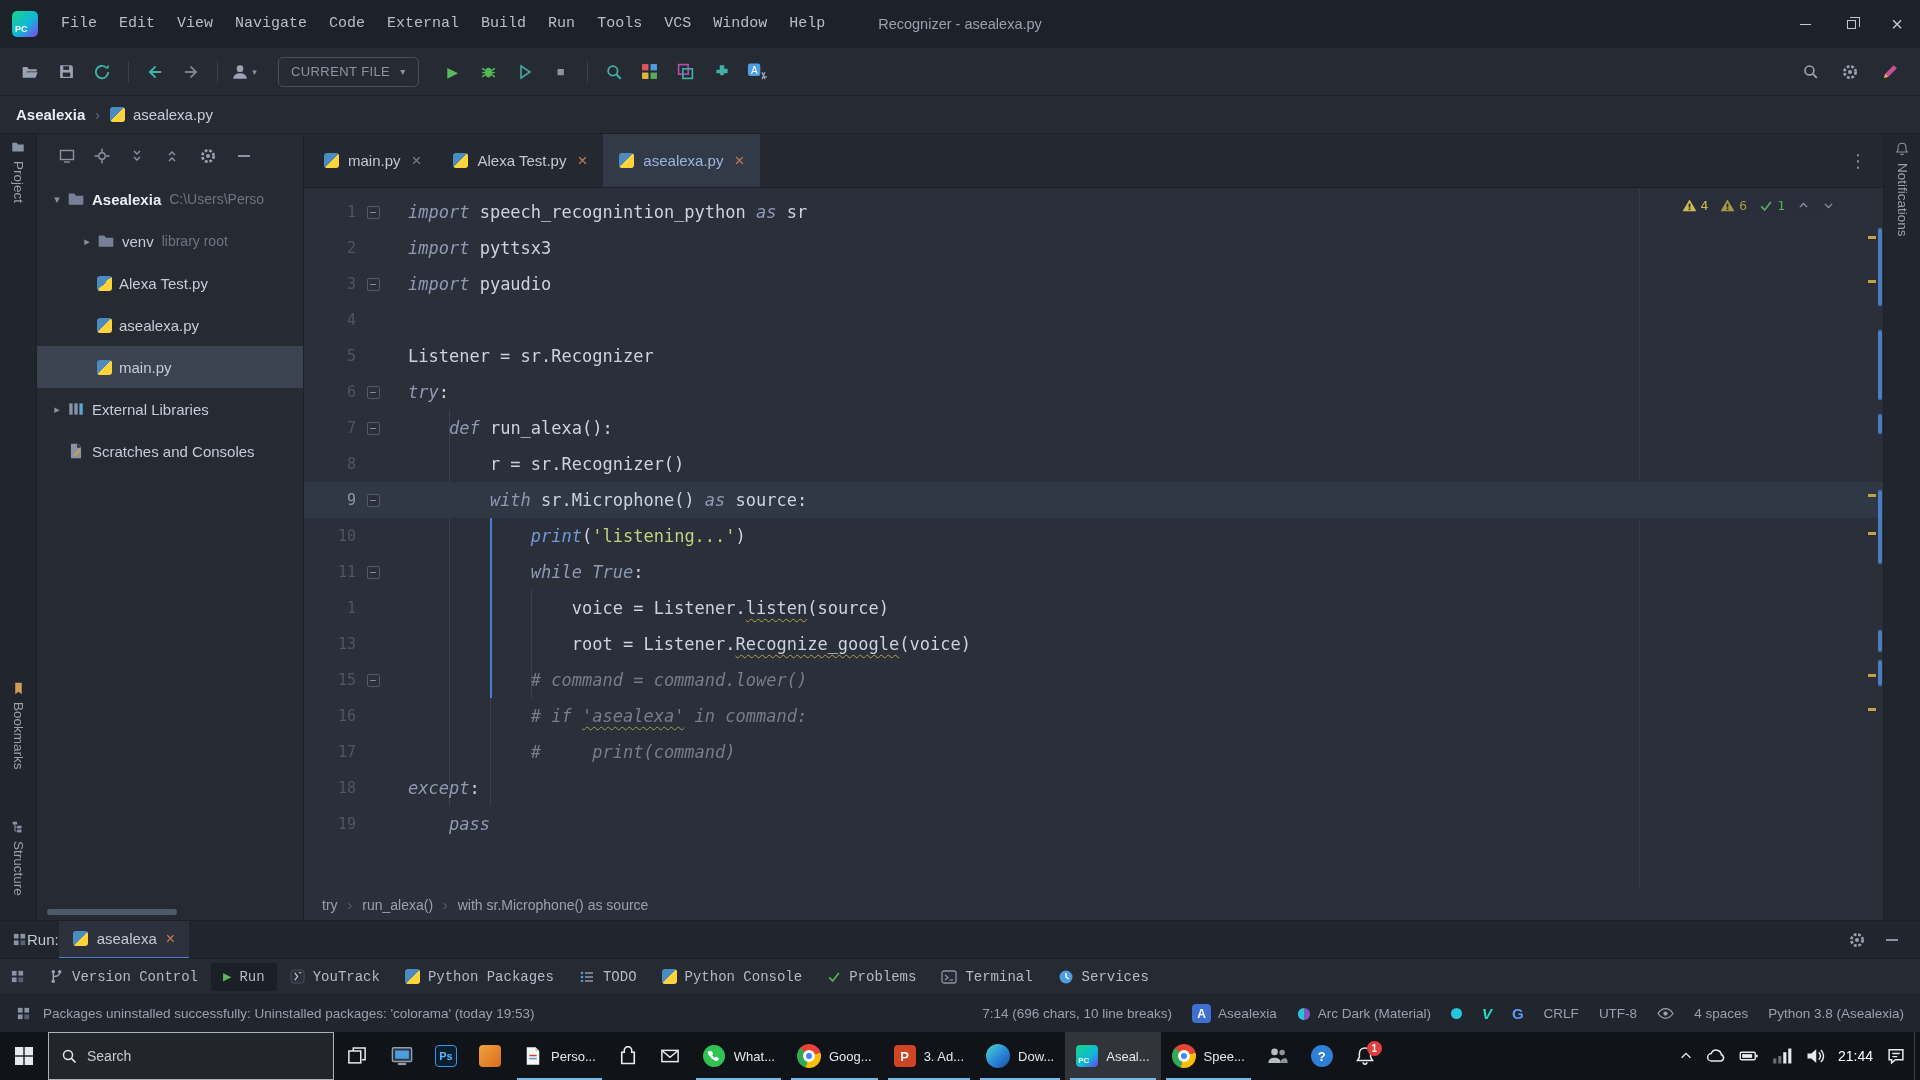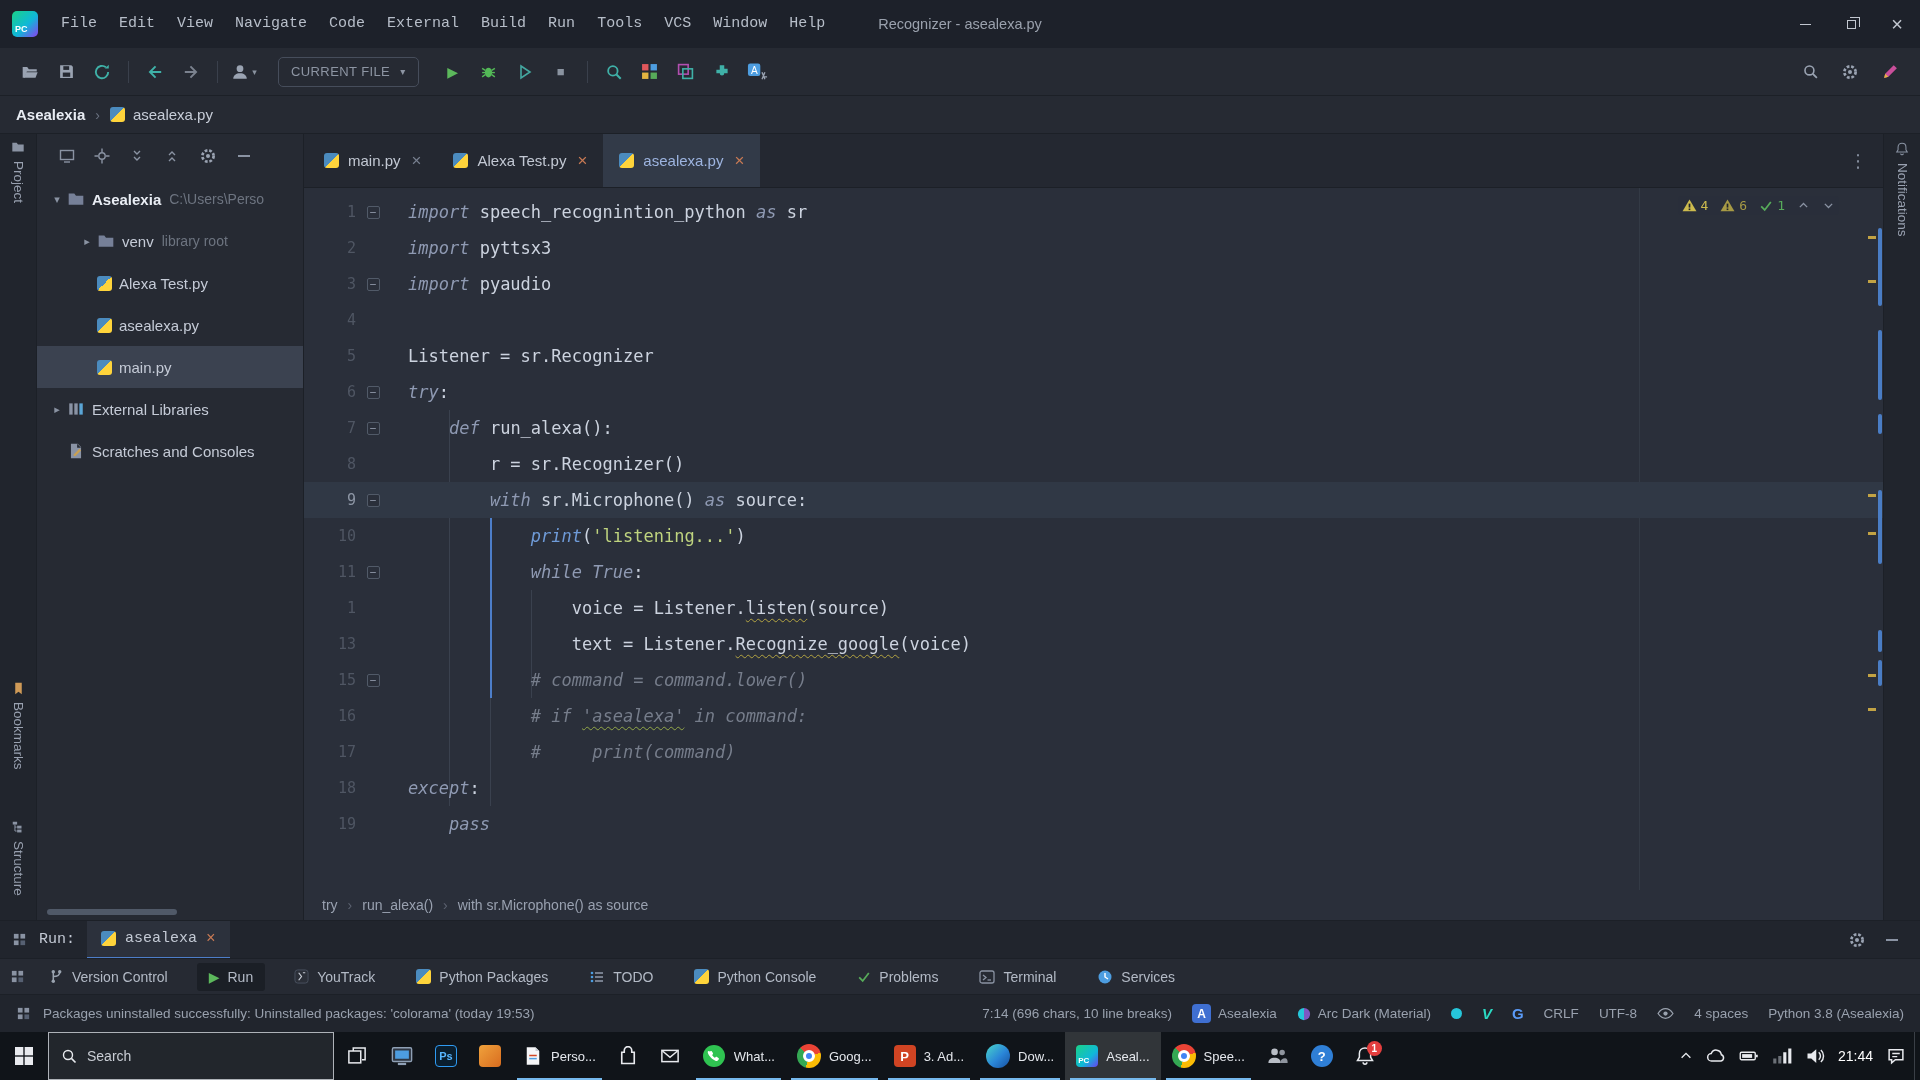--- a/index.html
+++ b/index.html
@@ -99,21 +99,21 @@
   .insp-ok{color:#57ab5a;}
 
   #scroll-marks{position:absolute;top:0;bottom:0;right:0;width:16px;z-index:2;}
   .sm-blue{position:absolute;right:1px;width:4px;border-radius:2px;background:#4a7dc4;}
   .sm-warn{position:absolute;right:7px;width:8px;height:3px;background:#c2a344;}
 
   .ed-crumbs{height:30px;flex:none;display:flex;align-items:center;gap:10px;padding-left:18px;font-size:14px;color:#99a1b0;background:#2a2f3a;}
   .ed-crumb-sep{color:#5c6270;}
 
   
-  .runbar{height:38px;flex:none;display:flex;align-items:center;background:#21252d;border-top:1px solid #1c2027;padding:0 12px;gap:12px;font-family:Liberation Mono, monospace;}
+  .runbar{height:38px;flex:none;display:flex;align-items:center;background:#21252d;border-top:1px solid #1c2027;padding:0 12px;}
   .run-label{font-size:15px;color:#c3c9d4;}
   .run-tab{height:38px;display:flex;align-items:center;gap:9px;padding:0 14px;background:#2c313c;border-bottom:2px solid #4d7ec9;font-size:15px;color:#c3c9d4;}
   .run-close{color:#c97a54;font-size:16px;}
   .run-right{margin-left:auto;display:flex;align-items:center;gap:18px;padding-right:8px;}
 
   .twbar{height:36px;flex:none;display:flex;align-items:center;background:#262a33;border-top:1px solid #1c2027;padding:0 10px;gap:2px;}
   .tw-item{display:flex;align-items:center;gap:8px;height:28px;padding:0 12px;border-radius:3px;font-size:14px;color:#b3bac6;}
   .tw-item.active{background:#1b1f26;}
   .tw-label{white-space:nowrap;}
 
@@ -563,21 +563,21 @@
               <span class="ln-txt"><span class="tk-t">            </span><span class="tk-kw">while</span><span class="tk-t"> </span><span class="tk-kw">True</span><span class="tk-t">:</span></span>
             </div>
             <div class="ln">
               <span class="ln-num">1</span>
               <span class="ln-fold"></span>
               <span class="ln-txt"><span class="tk-t">                voice = Listener.</span><span class="tk-ul">listen</span><span class="tk-t">(source)</span></span>
             </div>
             <div class="ln">
               <span class="ln-num">13</span>
               <span class="ln-fold"></span>
-              <span class="ln-txt"><span class="tk-t">                text = Listener.</span><span class="tk-ul">Recognize_google</span><span class="tk-t">(voice)</span></span>
+              <span class="ln-txt"><span class="tk-t">                root = Listener.</span><span class="tk-ul">Recognize_google</span><span class="tk-t">(voice)</span></span>
             </div>
             <div class="ln">
               <span class="ln-num">15</span>
               <span class="ln-fold">
                 <span class="foldbox">−</span>
               </span>
               <span class="ln-txt"><span class="tk-t">            </span><span class="tk-com"># command = command.lower()</span></span>
             </div>
             <div class="ln">
               <span class="ln-num">16</span>
@@ -712,21 +712,21 @@
 
   <div class="twbar">
     <span class="ic js-ic" style="margin-right:10px;">
         <svg width="15" height="15" viewBox="0 0 16 16">
           <rect x="2" y="2" width="5" height="5" fill="#8a93a3"></rect>
           <rect x="9" y="2" width="5" height="5" fill="#8a93a3"></rect>
           <rect x="2" y="9" width="5" height="5" fill="#8a93a3"></rect>
           <rect x="9" y="9" width="5" height="5" fill="#566072"></rect>
         </svg>
       </span>
-    <div id="toolwindow-items" style="display:flex;align-items:flex-start;gap:17px;">
+    <div id="toolwindow-items" style="display:flex;align-items:flex-start;gap:1px;font-family:Liberation Mono, monospace;">
         <div class="tw-item">
           <span class="ic ">
             <svg width="15" height="15" viewBox="0 0 14 14">
               <path d="M4 3v8M4 7c4 0 6-1 6-4" stroke="#9aa3b0" fill="none" stroke-width="1.4"></path>
               <circle cx="4" cy="2.5" r="1.6" fill="#9aa3b0"></circle>
               <circle cx="10" cy="2.5" r="1.6" fill="#9aa3b0"></circle>
               <circle cx="4" cy="11.5" r="1.6" fill="#9aa3b0"></circle>
             </svg>
           </span>
           <span class="tw-label">Version Control</span>

